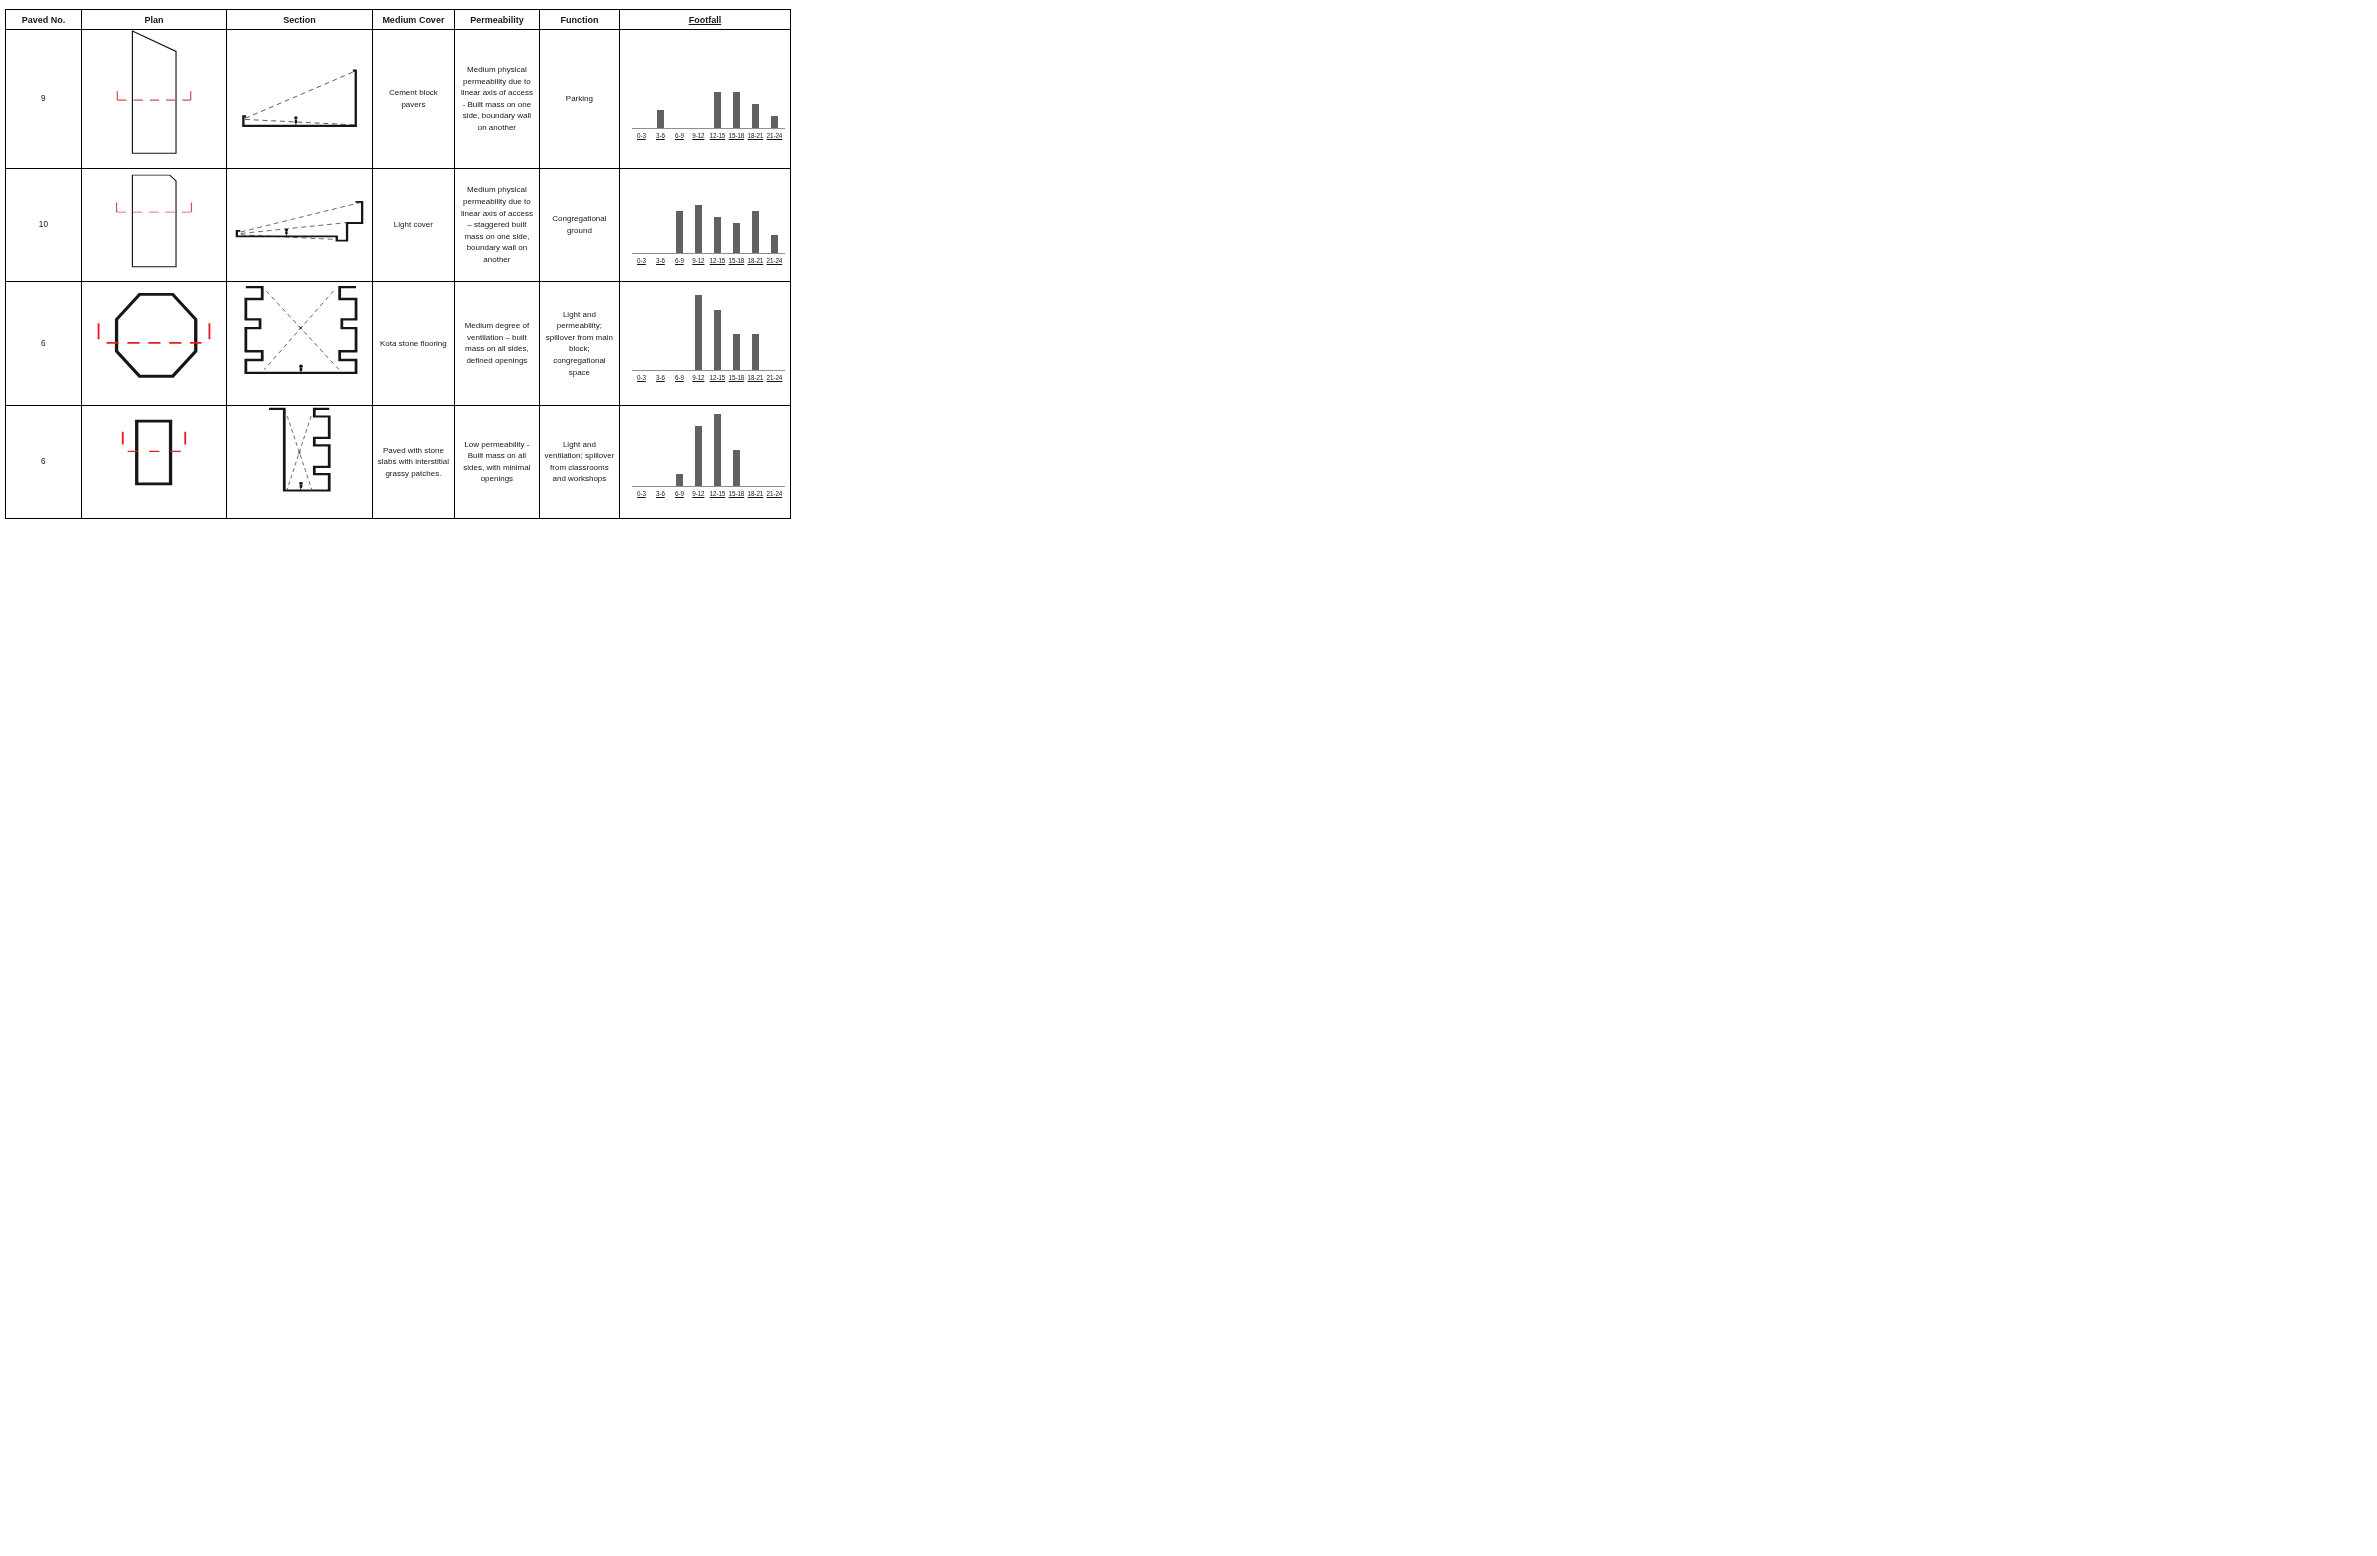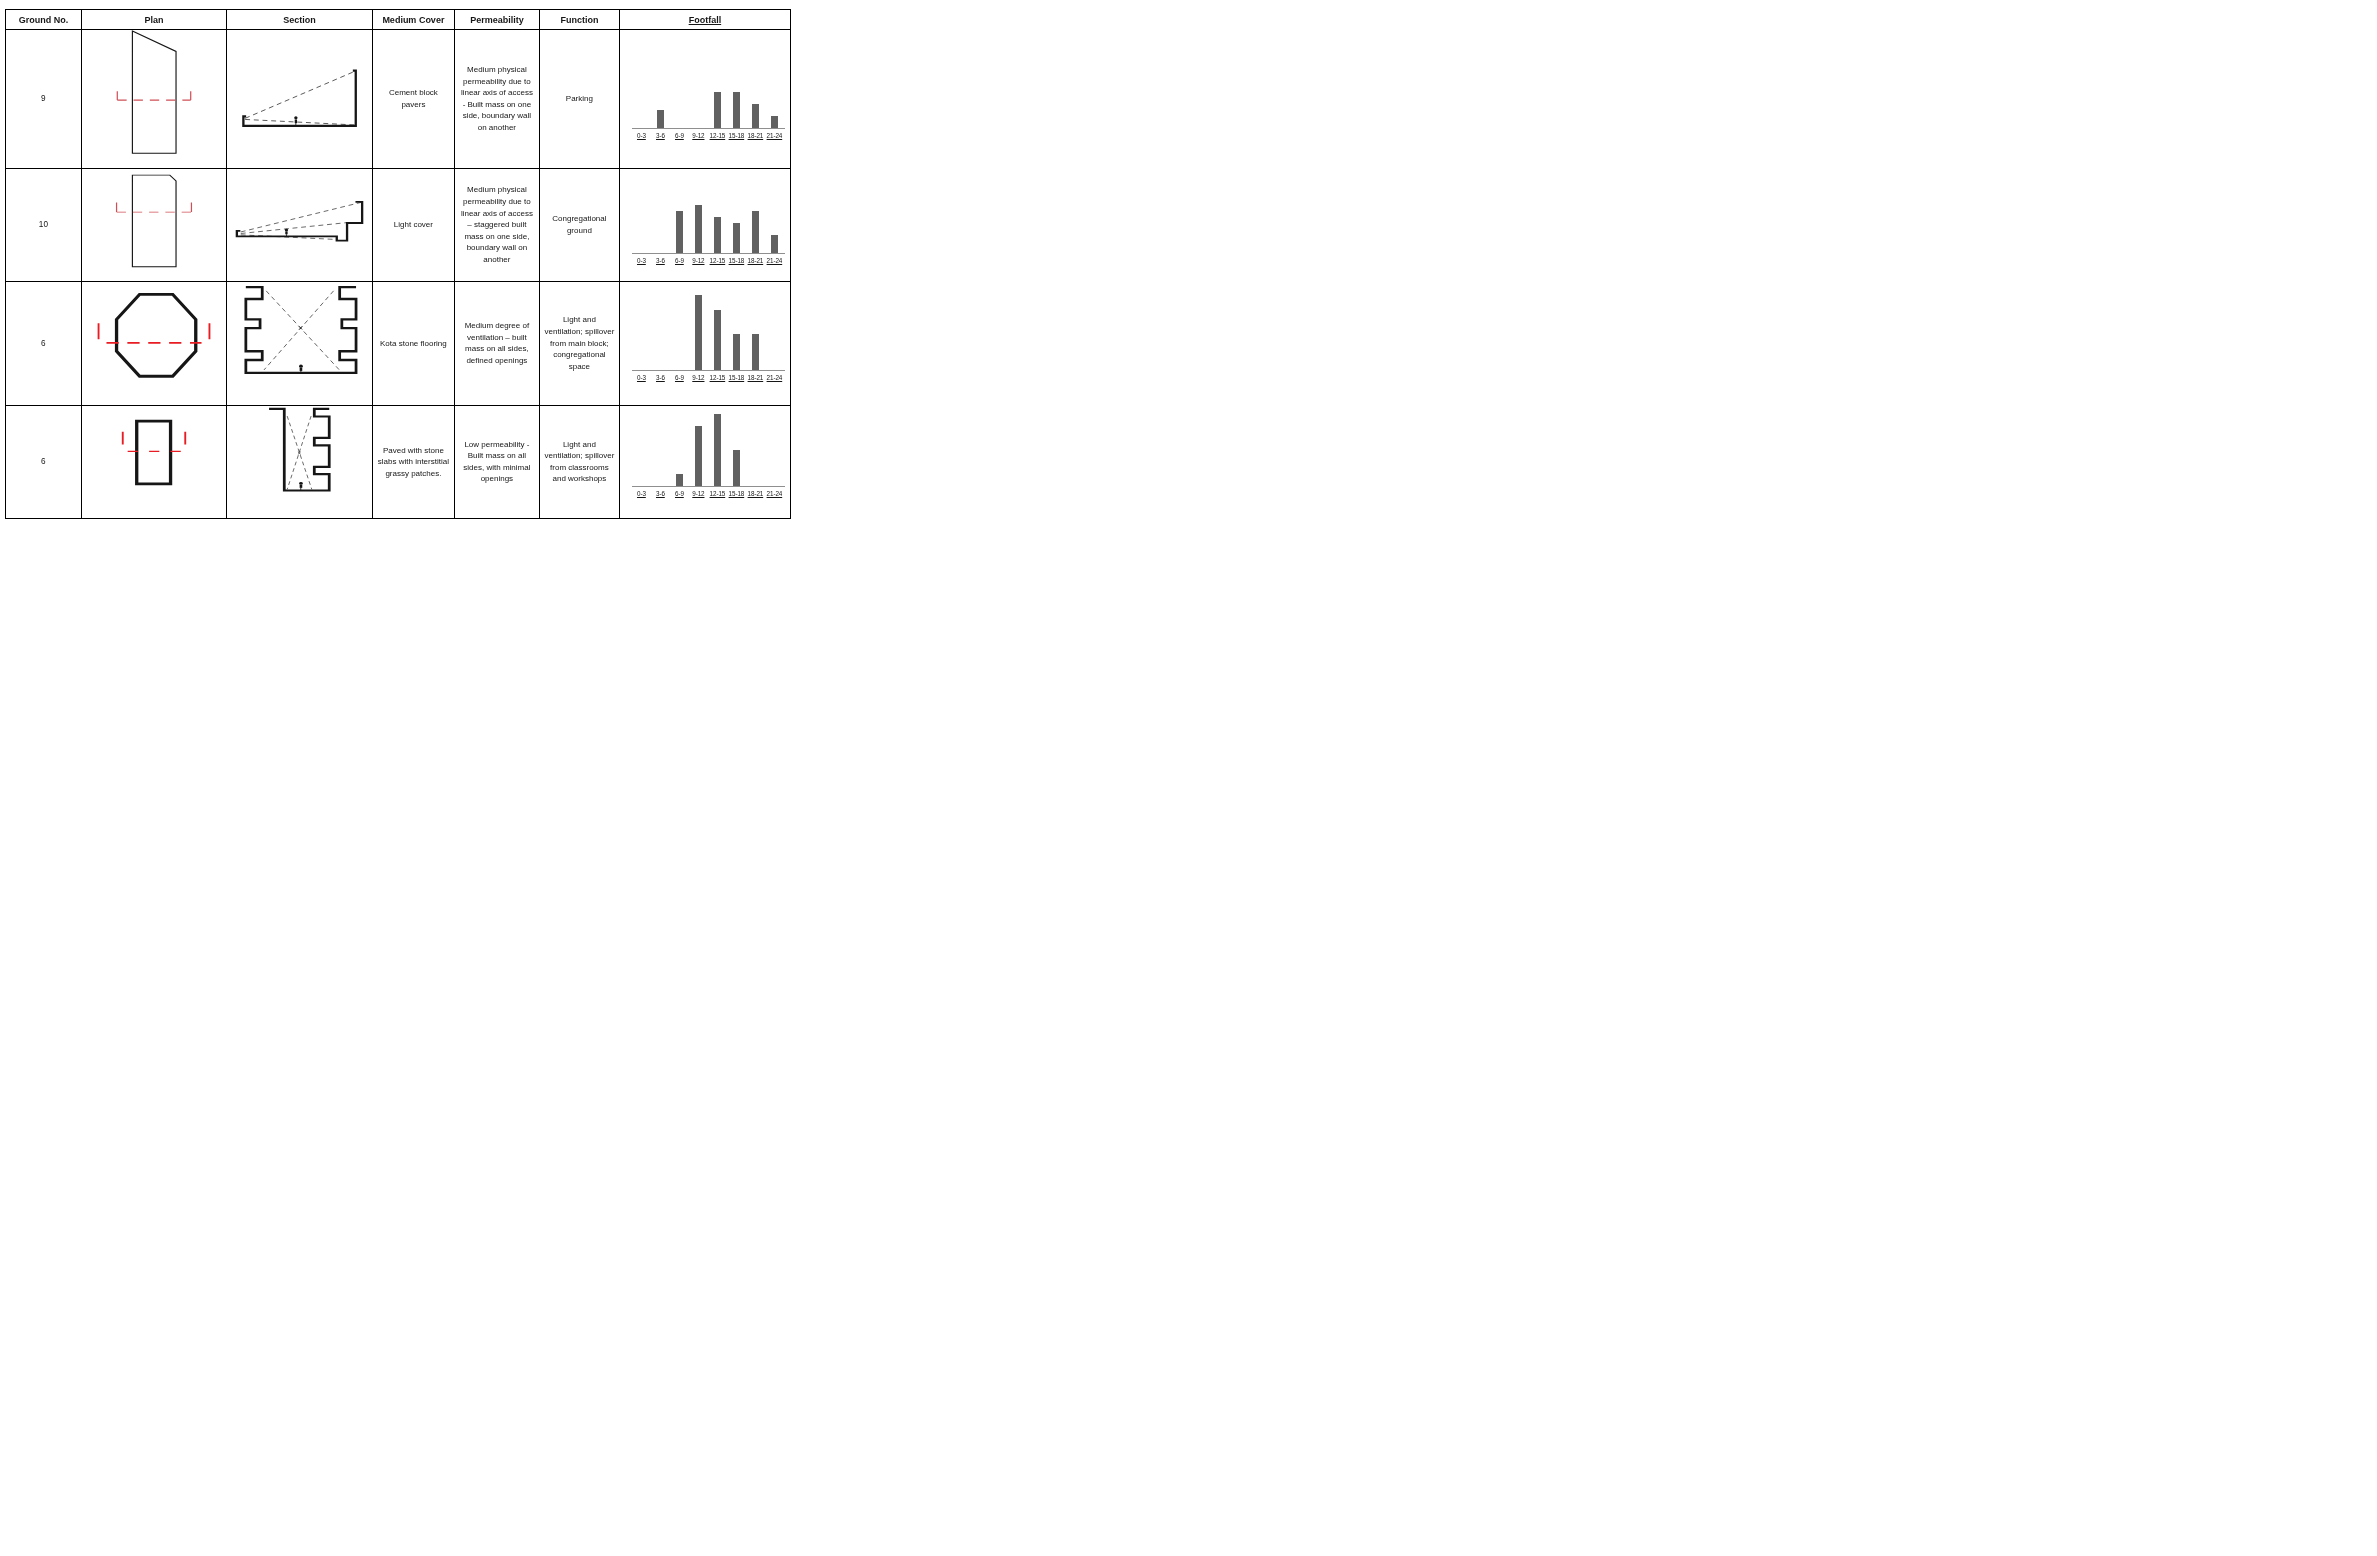--- a/index.html
+++ b/index.html
@@ -70,21 +70,21 @@
   .xlabels span{
     width:19px;text-align:center;font-size:6.3px;letter-spacing:-0.1px;
     color:var(--line-black);white-space:nowrap;
   }
 </style>
 </head>
 <body>
 
 <div class="table-wrap">
 
-  <div class="cell hdr">Ground No.</div>
+  <div class="cell hdr">Paved No.</div>
   <div class="cell hdr">Plan</div>
   <div class="cell hdr">Section</div>
   <div class="cell hdr">Medium Cover</div>
   <div class="cell hdr">Permeability</div>
   <div class="cell hdr">Function</div>
   <div class="cell hdr last-col">Footfall</div>
 
   <div class="cell num">9</div>
   <div class="cell fig">
     <svg viewBox="0 0 100 100" preserveAspectRatio="none">
@@ -220,21 +220,21 @@
       <path class="k" stroke-width="0.5" d="M49.6,35.9 L51.9,38.7 M51.9,35.9 L49.6,38.7"></path>
       <g class="person">
         <circle cx="51" cy="68.4" r="1.3"></circle>
         <rect x="50.1" y="69.7" width="1.8" height="2.6"></rect>
         <rect x="50.65" y="72.2" width="0.6" height="1.7"></rect>
       </g>
     </svg>
   </div>
   <div class="cell txt">Kota stone flooring</div>
   <div class="cell txt">Medium degree of ventilation – built mass on all sides, defined openings</div>
-  <div class="cell txt">Light and ventilation; spillover from main block; congregational space</div>
+  <div class="cell txt">Light and permeability; spillover from main block; congregational space</div>
   <div class="cell last-col chart-cell">
     <div class="chart" style="margin-top:13.6px;">
         <div class="bars" style="height: 75px;">
           <div class="slot"></div>
           <div class="slot"></div>
           <div class="slot"></div>
           <div class="slot">
             <div class="bar" style="height: 75px;"></div>
           </div>
           <div class="slot">

